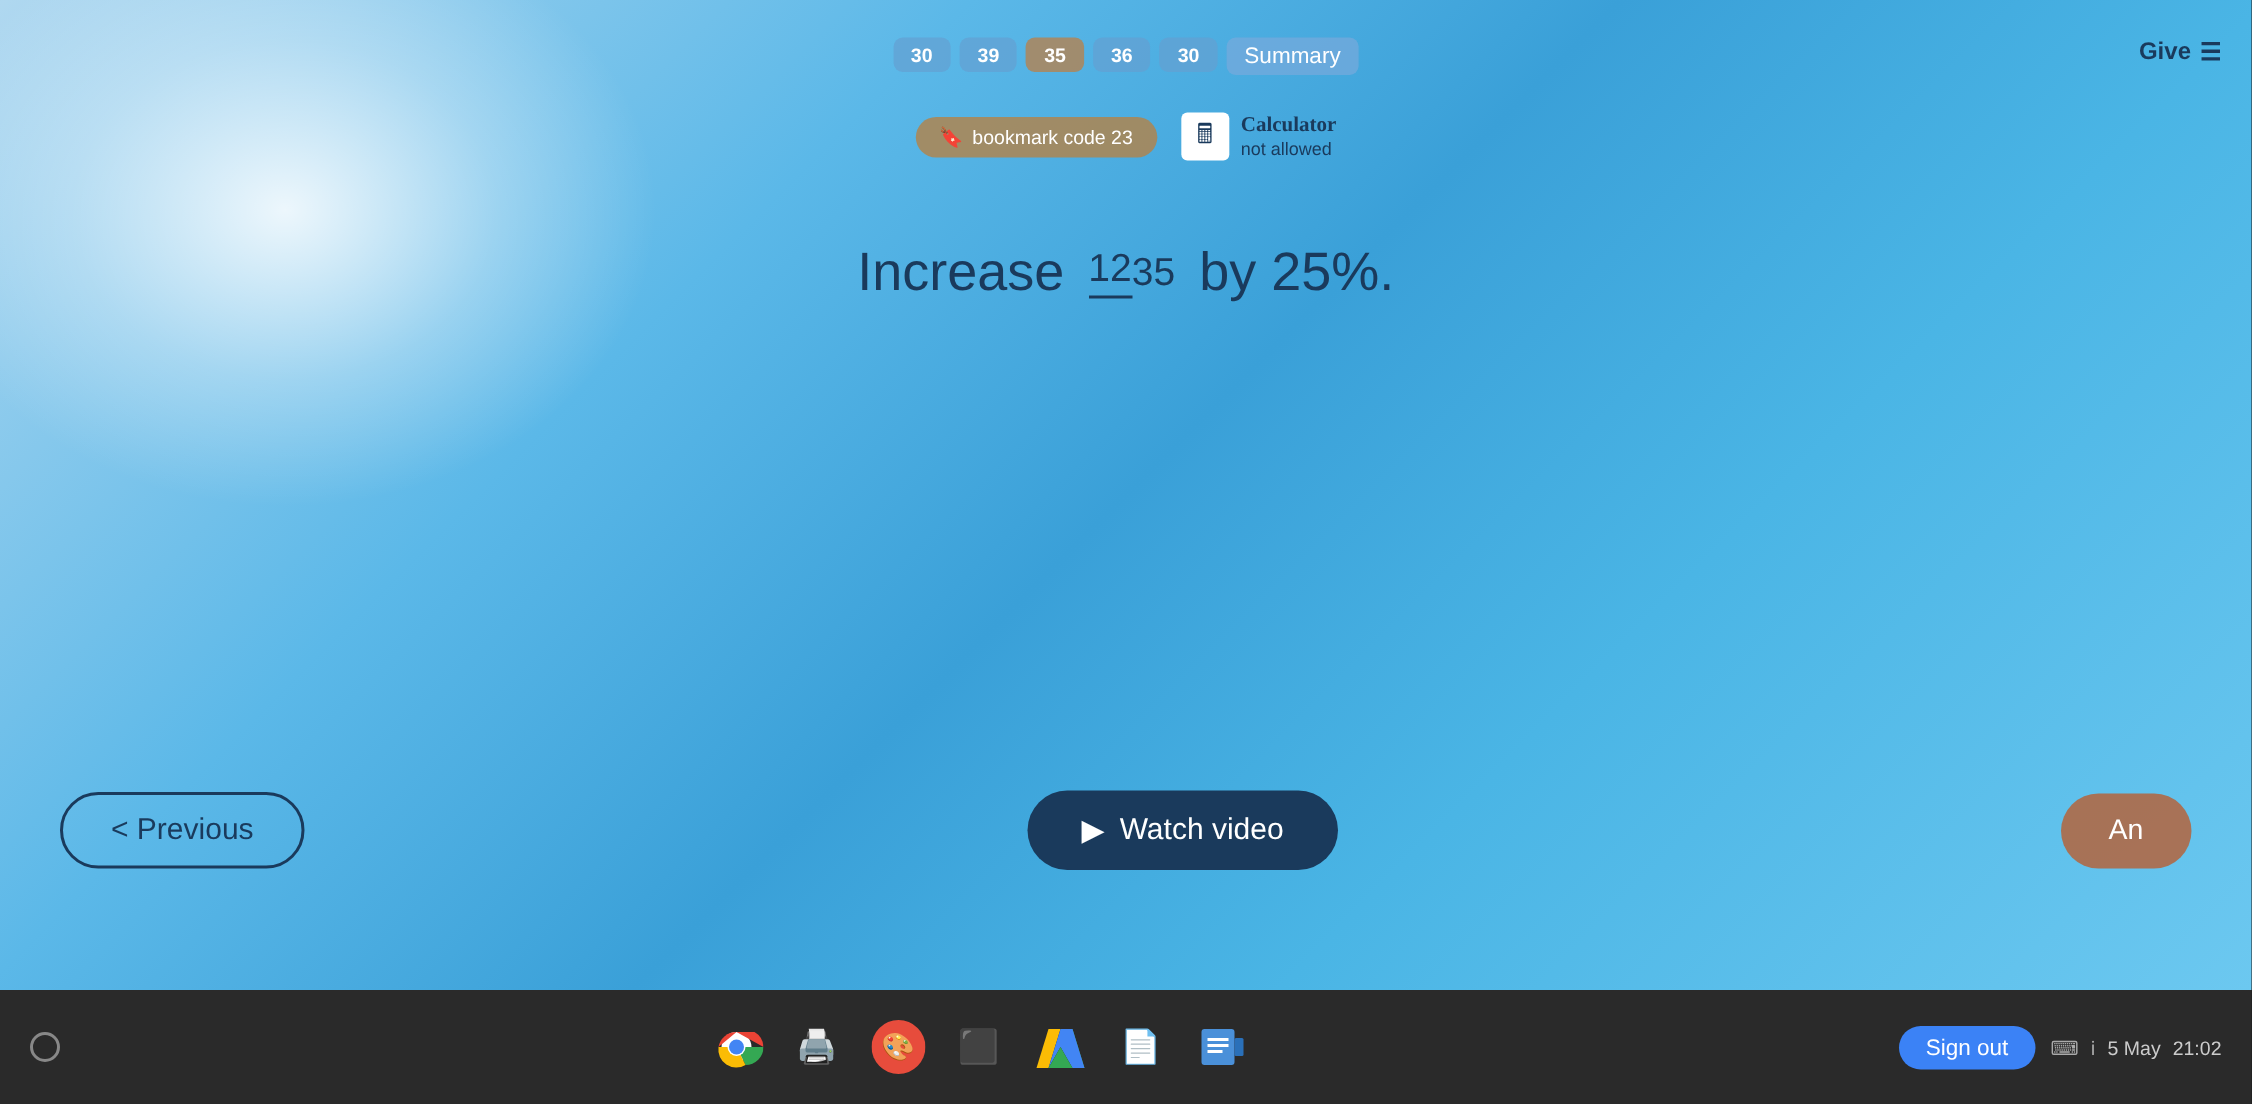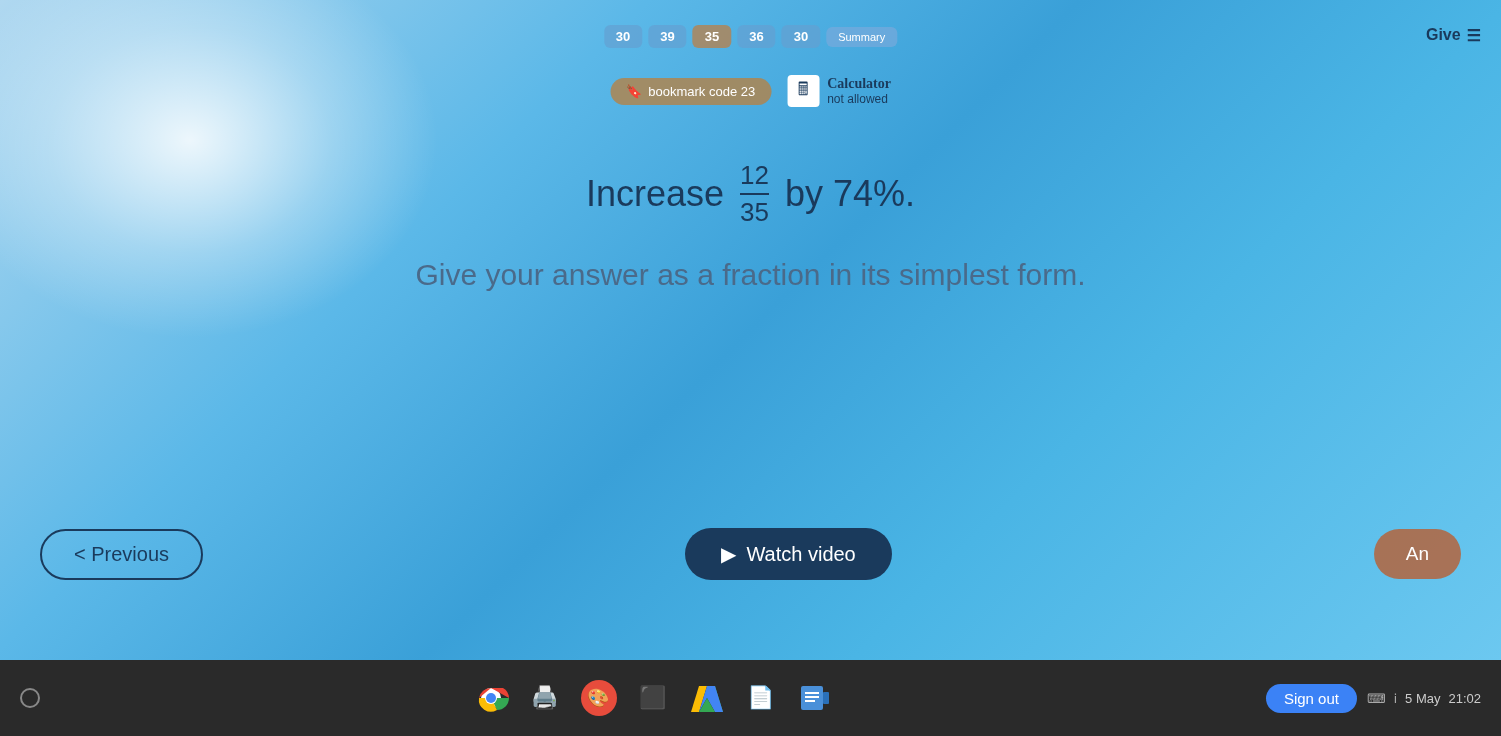--- a/index.html
+++ b/index.html
@@ -53,21 +53,21 @@
     }
 
     
     .tabs-row {
       position: absolute;
       top: 25px;
       left: 50%;
       transform: translateX(-50%);
       display: flex;
       gap: 6px;
-      align-items: center;
+      align-items: flex-start;
     }
 
     .tab-item {
       background: rgba(100, 160, 210, 0.7);
       border-radius: 6px;
       padding: 4px 12px;
       font-size: 13px;
       color: #fff;
       font-weight: bold;
       min-width: 36px;
@@ -75,21 +75,21 @@
     }
 
     .tab-item.active {
       background: rgba(180, 130, 80, 0.8);
     }
 
     .tab-summary {
       background: rgba(120, 170, 220, 0.7);
       border-radius: 6px;
       padding: 4px 12px;
-      font-size: 11px;
+      font-size: 15px;
       color: #fff;
     }
 
     
     .tools-row {
       position: absolute;
       top: 75px;
       left: 50%;
       transform: translateX(-50%);
       display: flex;
@@ -145,21 +145,21 @@
       font-size: 36px;
       font-weight: 400;
       color: #1a3a5c;
       display: flex;
       align-items: center;
       gap: 12px;
     }
 
     .fraction {
       display: inline-flex;
-      flex-direction: column;
+      flex-direction: row;
       align-items: center;
       gap: 0;
       font-size: 28px;
       line-height: 1;
       margin: 0 4px;
     }
 
     .fraction .numerator {
       font-size: 26px;
       border-bottom: 2px solid #1a3a5c;
@@ -331,23 +331,22 @@
     </div>
   </div>
 
   <div class="question-area">
     <div class="question-text">
       <span>Increase</span>
       <span class="fraction">
         <span class="numerator">12</span>
         <span class="denominator">35</span>
       </span>
-      <span>by 74%.</span>
-    </div>
-    <div class="sub-text">Give your answer as a fraction in its simplest form.</div>
+      <span>by 25%.</span>
+    </div>
   </div>
 
   <div class="bottom-buttons">
     <button class="prev-btn">
       <span>&lt; Previous</span>
     </button>
     <button class="watch-btn">
       <span>▶</span>
       <span>Watch video</span>
     </button>

